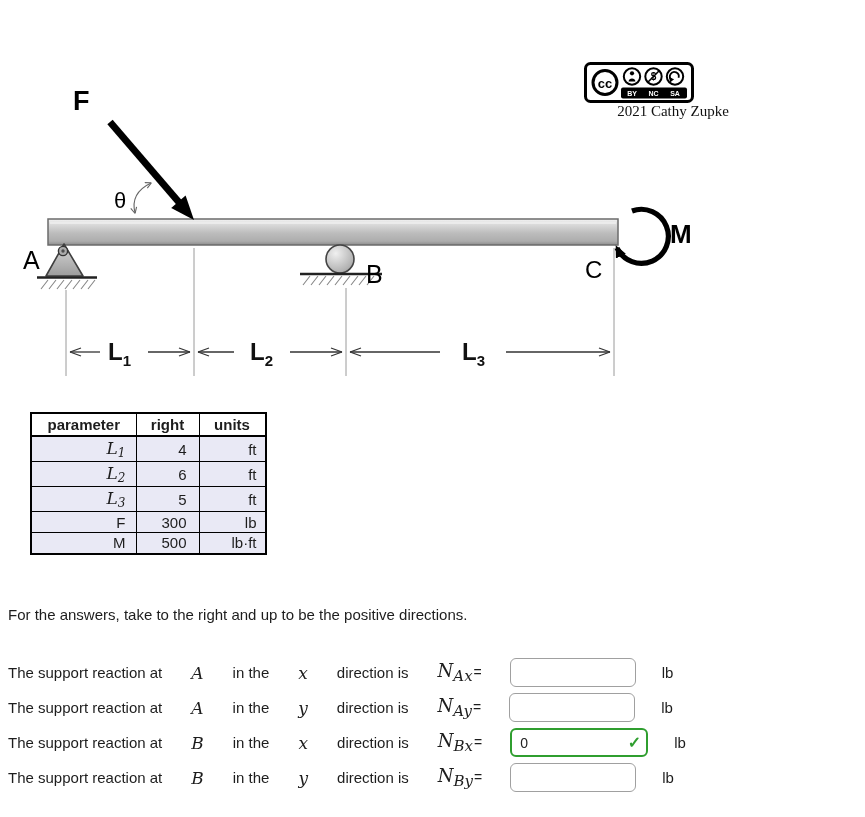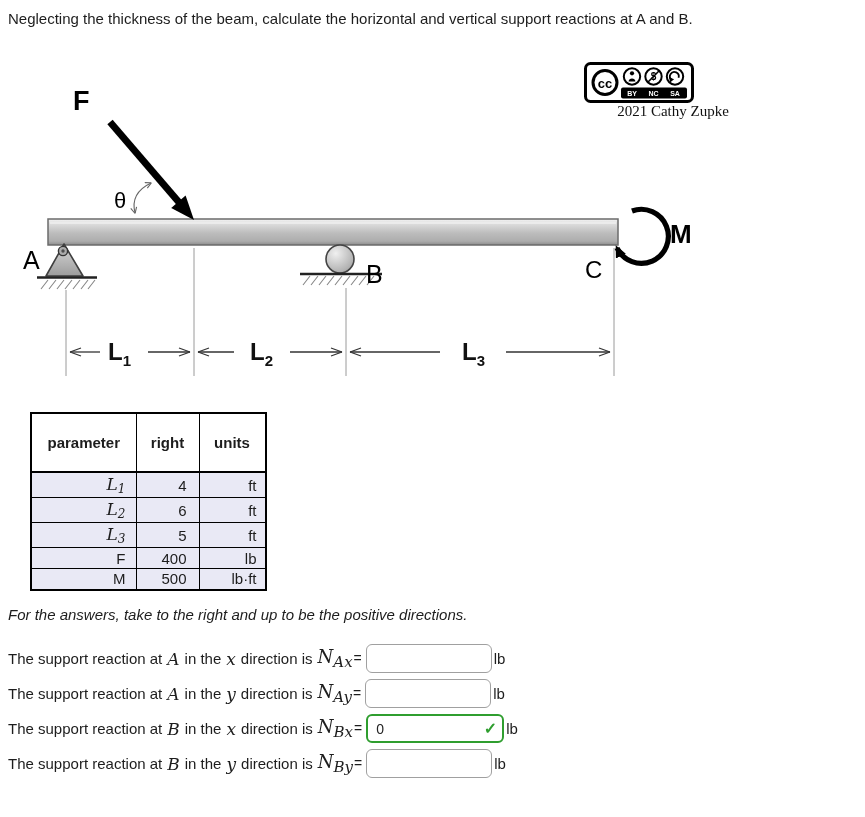--- a/index.html
+++ b/index.html
@@ -22,36 +22,36 @@
   }
 
   
   .param-table {
     position:absolute; left:30px; top:412px;
     border-collapse:collapse; border:2px solid #000;
     font-size:15px;
   }
   .param-table th {
     border:1px solid #000; border-bottom:2px solid #000; background:#fff;
-    font-weight:bold; text-align:center; padding:20px 6px; height:22px;
+    font-weight:bold; text-align:center; padding:2px 6px; height:22px;
   }
   .param-table td {
     border:1px solid #000; background:#e9e9f5; padding:1px 0; height:21px;
     text-align:right;
   }
   .param-table td.c-param { width:105px; padding-right:10px; }
   .param-table td.c-value { width:63px;  padding-right:12px; }
   .param-table td.c-units { width:60px;  padding-right:8px;padding-left:32px; }
   .param-table .math .pbase { font-family:"DejaVu Serif", serif; font-style:italic; font-size:17px; }
   .param-table .math .psub  { font-family:"DejaVu Serif", serif; font-style:italic; font-size:12px; vertical-align:-3px; }
 
   
   .answers { position:absolute; left:8px; top:606px; font-size:15px; }
-  .answers .intro { margin-bottom:20px;font-style:italic; }
-  .ans-row { display:flex; align-items:center; height:31px; margin-bottom:4px; white-space:nowrap; }
+  .answers .intro { margin-bottom:34px; }
+  .ans-row { display:flex; align-items:center; height:31px; margin-bottom:4px; white-space:nowrap;gap:24px; }
   .ans-row .w { margin-right:5px; }
   .mvar { font-family:"DejaVu Serif", serif; font-style:italic; font-size:17px; margin-right:5px; }
   .msym { font-family:"DejaVu Serif", serif; font-style:italic; font-size:18px; }
   .msub { font-family:"DejaVu Serif", serif; font-style:italic; font-size:15px; vertical-align:-4px; }
   .eq { font-size:14px; font-style:normal; font-family:"Liberation Sans", sans-serif; margin:0 4px 0 1px; }
   .box-wrap { position:relative; display:inline-flex; align-items:center; }
   .ans-input {
     width:126px; height:29px; border:1.5px solid #a0a0a0; border-radius:6px;
     font-family:"Liberation Sans", sans-serif; font-size:14px; padding:0 8px; outline:none; color:#222;
   }
@@ -59,21 +59,20 @@
   .check {
     position:absolute; right:7px; top:50%; transform:translateY(-54%);
     color:#2f9e2f; font-weight:bold; font-size:16px; pointer-events:none;
   }
   .unit { margin-left:2px; }
 </style>
 </head>
 <body>
 
 <div class="problem">
-  <div>Neglecting the thickness of the beam, calculate the horizontal and vertical support reactions at A and B.</div>
 </div>
 
 <svg class="figure-svg" width="760" height="340" viewBox="0 55 760 340">
   <defs>
     <linearGradient id="beamGrad" x1="0" y1="0" x2="0" y2="1">
       <stop offset="0" stop-color="#f4f4f4"></stop>
       <stop offset="0.18" stop-color="#dddddd"></stop>
       <stop offset="0.55" stop-color="#bcbcbc"></stop>
       <stop offset="0.85" stop-color="#adadad"></stop>
       <stop offset="1" stop-color="#8c8c8c"></stop>
@@ -207,21 +206,21 @@
       <td class="c-value">6</td>
       <td class="c-units">ft</td>
     </tr>
     <tr>
       <td class="c-param math"><span class="pbase">L</span><span class="psub">3</span></td>
       <td class="c-value">5</td>
       <td class="c-units">ft</td>
     </tr>
     <tr>
       <td class="c-param">F</td>
-      <td class="c-value">400</td>
+      <td class="c-value">300</td>
       <td class="c-units">lb</td>
     </tr>
     <tr>
       <td class="c-param">M</td>
       <td class="c-value">500</td>
       <td class="c-units">lb·ft</td>
     </tr>
   </tbody>
 </table>
 

